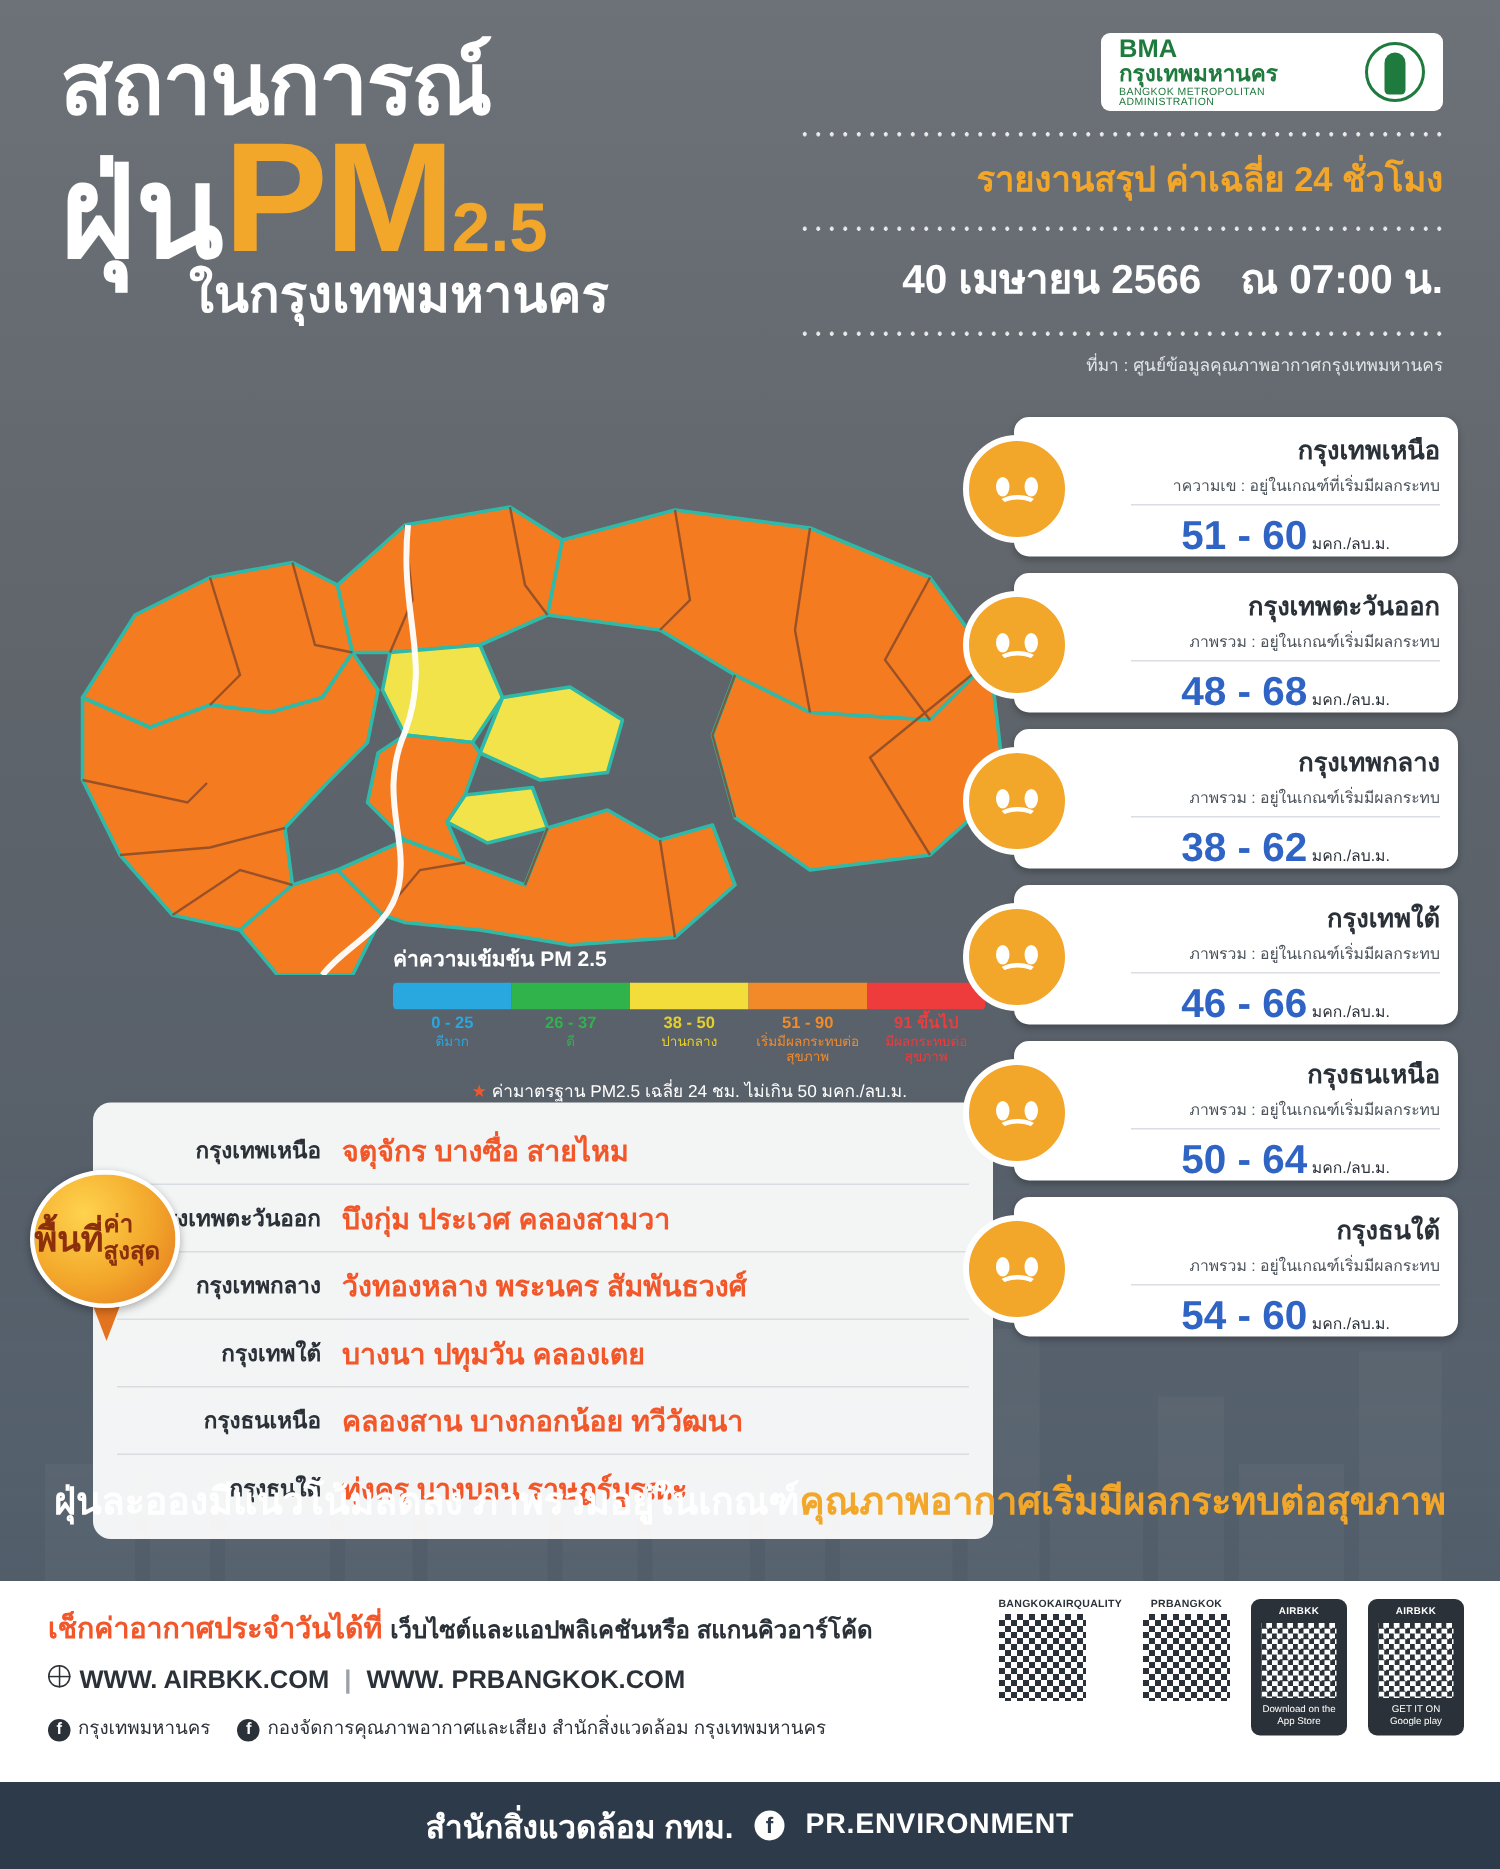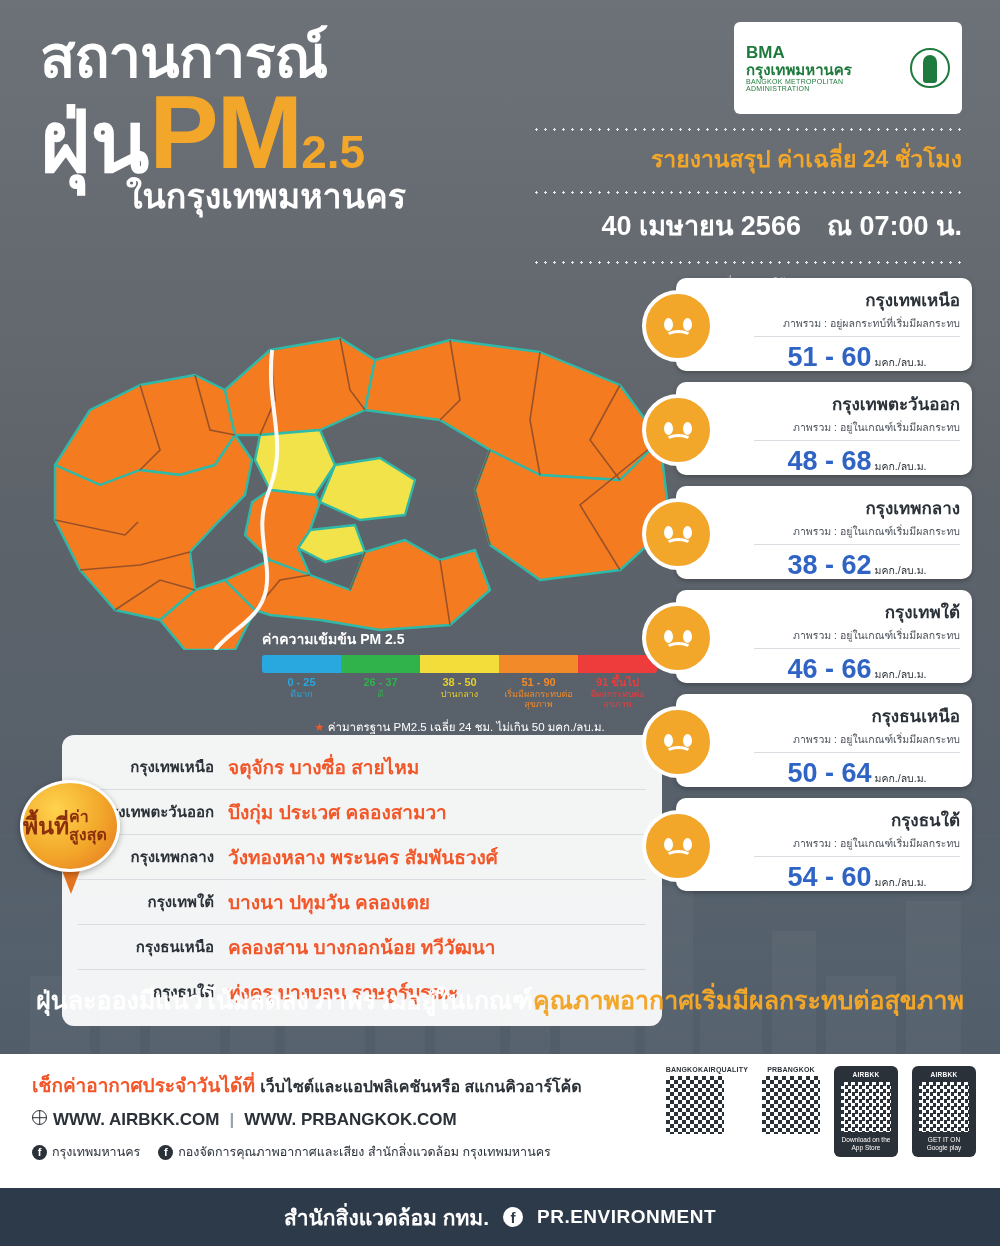--- a/index.html
+++ b/index.html
@@ -37,21 +37,21 @@
   }
   .t2 { position:relative; margin-top:-6px; line-height:1; white-space:nowrap; }
   .t2 .fun { font-size:86px; color:#ffffff; font-weight:bold; vertical-align:-4px;}
   .t2 .pm { font-size:104px; color:#f2a62a; font-weight:bold; letter-spacing:-2px; }
   .t2 .sub25 { font-size:46px; color:#f2a62a; font-weight:bold; }
   .t3 { font-size:34px; color:#ffffff; font-weight:bold; margin-top:-16px; margin-left:86px;}
 
   .right-head { position:absolute; right:38px; top:22px; width:430px; text-align:right; }
   .bma-logo {
     display:flex; align-items:center; justify-content:flex-end; gap:8px;
-    background:#ffffff; border-radius:6px; padding:22px 12px; width:228px; margin-left:auto;
+    background:#ffffff; border-radius:6px; padding:2px 12px; width:228px; margin-left:auto;
   }
   .bma-seal {
     width:40px;height:40px;border-radius:50%;border:2px solid #1f7a3d;
     background:#ffffff; position:relative; flex:0 0 auto;
   }
   .bma-seal:after{
     content:""; position:absolute; left:50%; top:5px; transform:translateX(-50%);
     width:14px;height:28px;border-radius:7px 7px 3px 3px; background:#1f7a3d;
   }
   .bma-txt { text-align:left; line-height:1.05; }
@@ -342,21 +342,21 @@
 
   <div class="cards">
 
     <div class="card">
       <div class="face">
         <span class="eye l"></span>
           <span class="eye r"></span>
           <span class="mouth"></span>
       </div>
       <div class="card-title">กรุงเทพเหนือ</div>
-      <div class="card-sub">ภาพรวม : อยู่ผลกระทบ์ที่เริ่มมีผลกระทบ</div>
+      <div class="card-sub">าความเข : อยู่ในเกณฑ์ที่เริ่มมีผลกระทบ</div>
       <div class="card-val">
         <span class="num">51 - 60</span><span class="unit">มคก./ลบ.ม.</span>
       </div>
     </div>
 
     <div class="card">
       <div class="face">
         <span class="eye l"></span>
           <span class="eye r"></span>
           <span class="mouth"></span>

